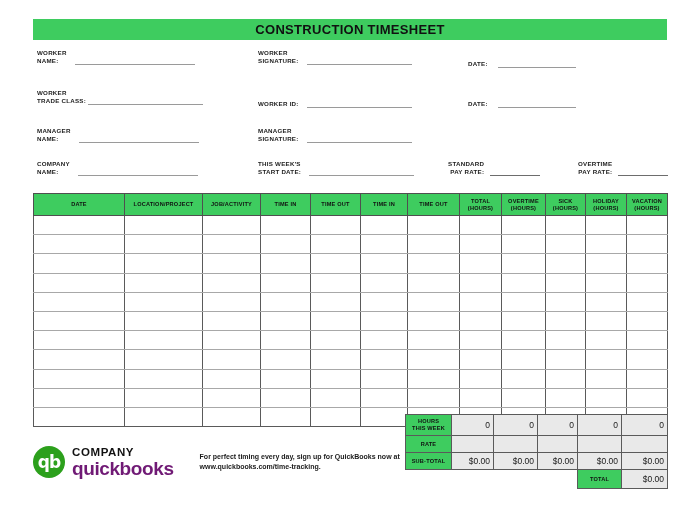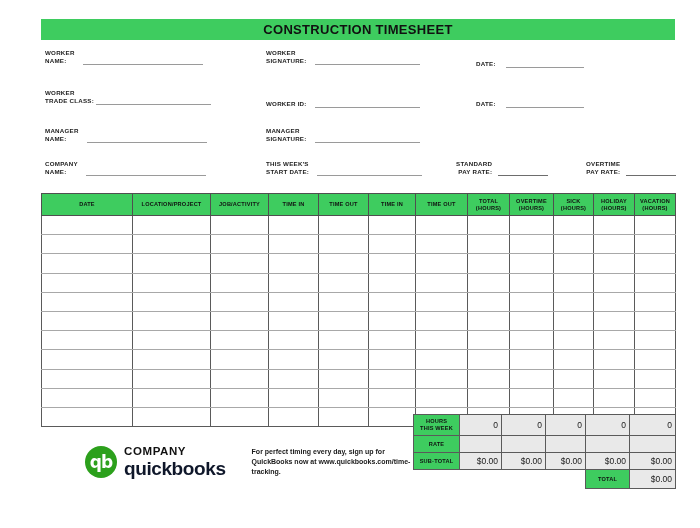--- a/index.html
+++ b/index.html
@@ -10,21 +10,21 @@
   body {
     width: 700px;
     height: 528px;
     font-family: "Liberation Sans", sans-serif;
     color: #1a1a1a;
     position: relative;
     overflow: hidden;
   }
   .page {
     position: absolute;
-    left: 8px; top: 0;
+    left: 0; top: 0;
     width: 616px;
     height: 528px;
   }
 
   
   .title-bar {
     position: absolute;
     left: 33px;
     top: 19px;
     width: 634px;
@@ -155,22 +155,21 @@
   .footer {
     position: absolute;
     left: 33px;
     top: 446px;
     width: 380px;
     display: flex;
     align-items: center;
   }
   .qb-logo {
     display: flex;
-    align-items: center;
-    margin-left: 44px;
+    align-items: flex-end;
   }
   .qb-mark {
     width: 32px;
     height: 32px;
     border-radius: 50%;
     background: #2CA01C;
     display: flex;
     align-items: center;
     justify-content: center;
     flex: none;
@@ -191,21 +190,21 @@
     font-size: 11.5px;
     font-weight: bold;
     letter-spacing: 0.6px;
     color: #111111;
     display: block;
   }
   .qb-quickbooks {
     font-size: 19px;
     font-weight: bold;
     letter-spacing: -0.4px;
-    color: #0f172a;
+    color: #701a75;
     display: block;
     margin-top: 1px;
   }
   .footer-note {
     margin-left: 26px;
     font-size: 7px;
     font-weight: bold;
     line-height: 10px;
     color: #1a1a1a;
     max-width: 230px;

